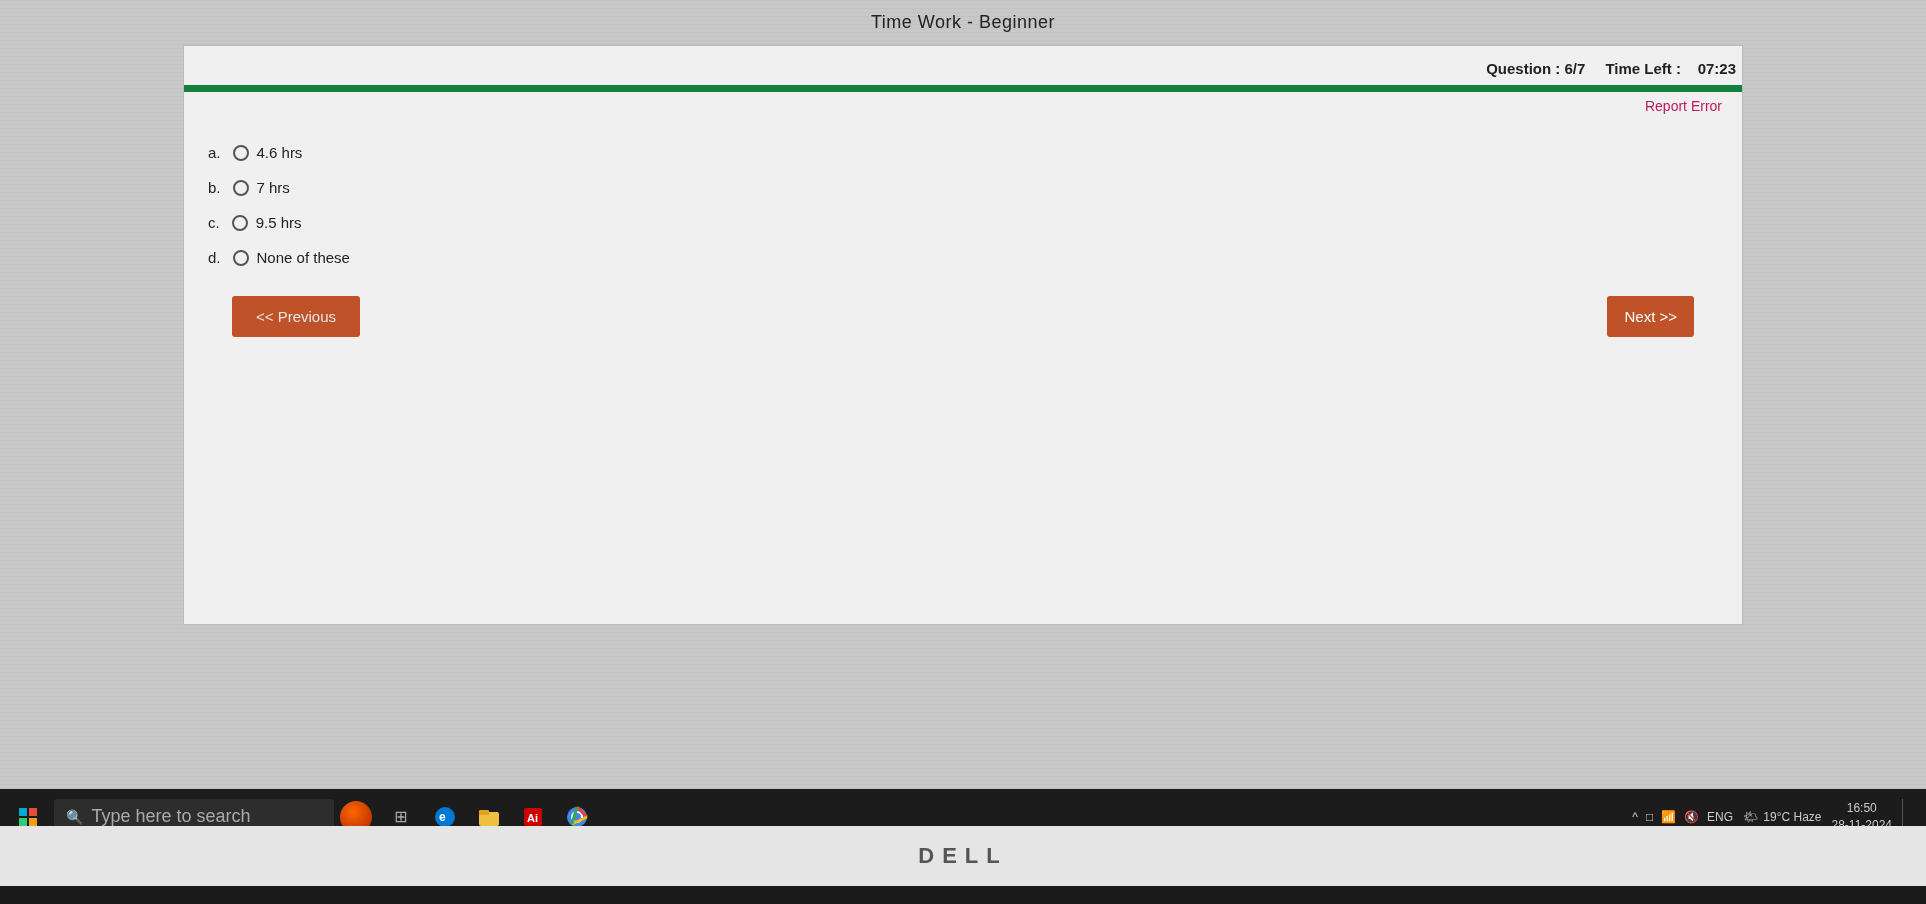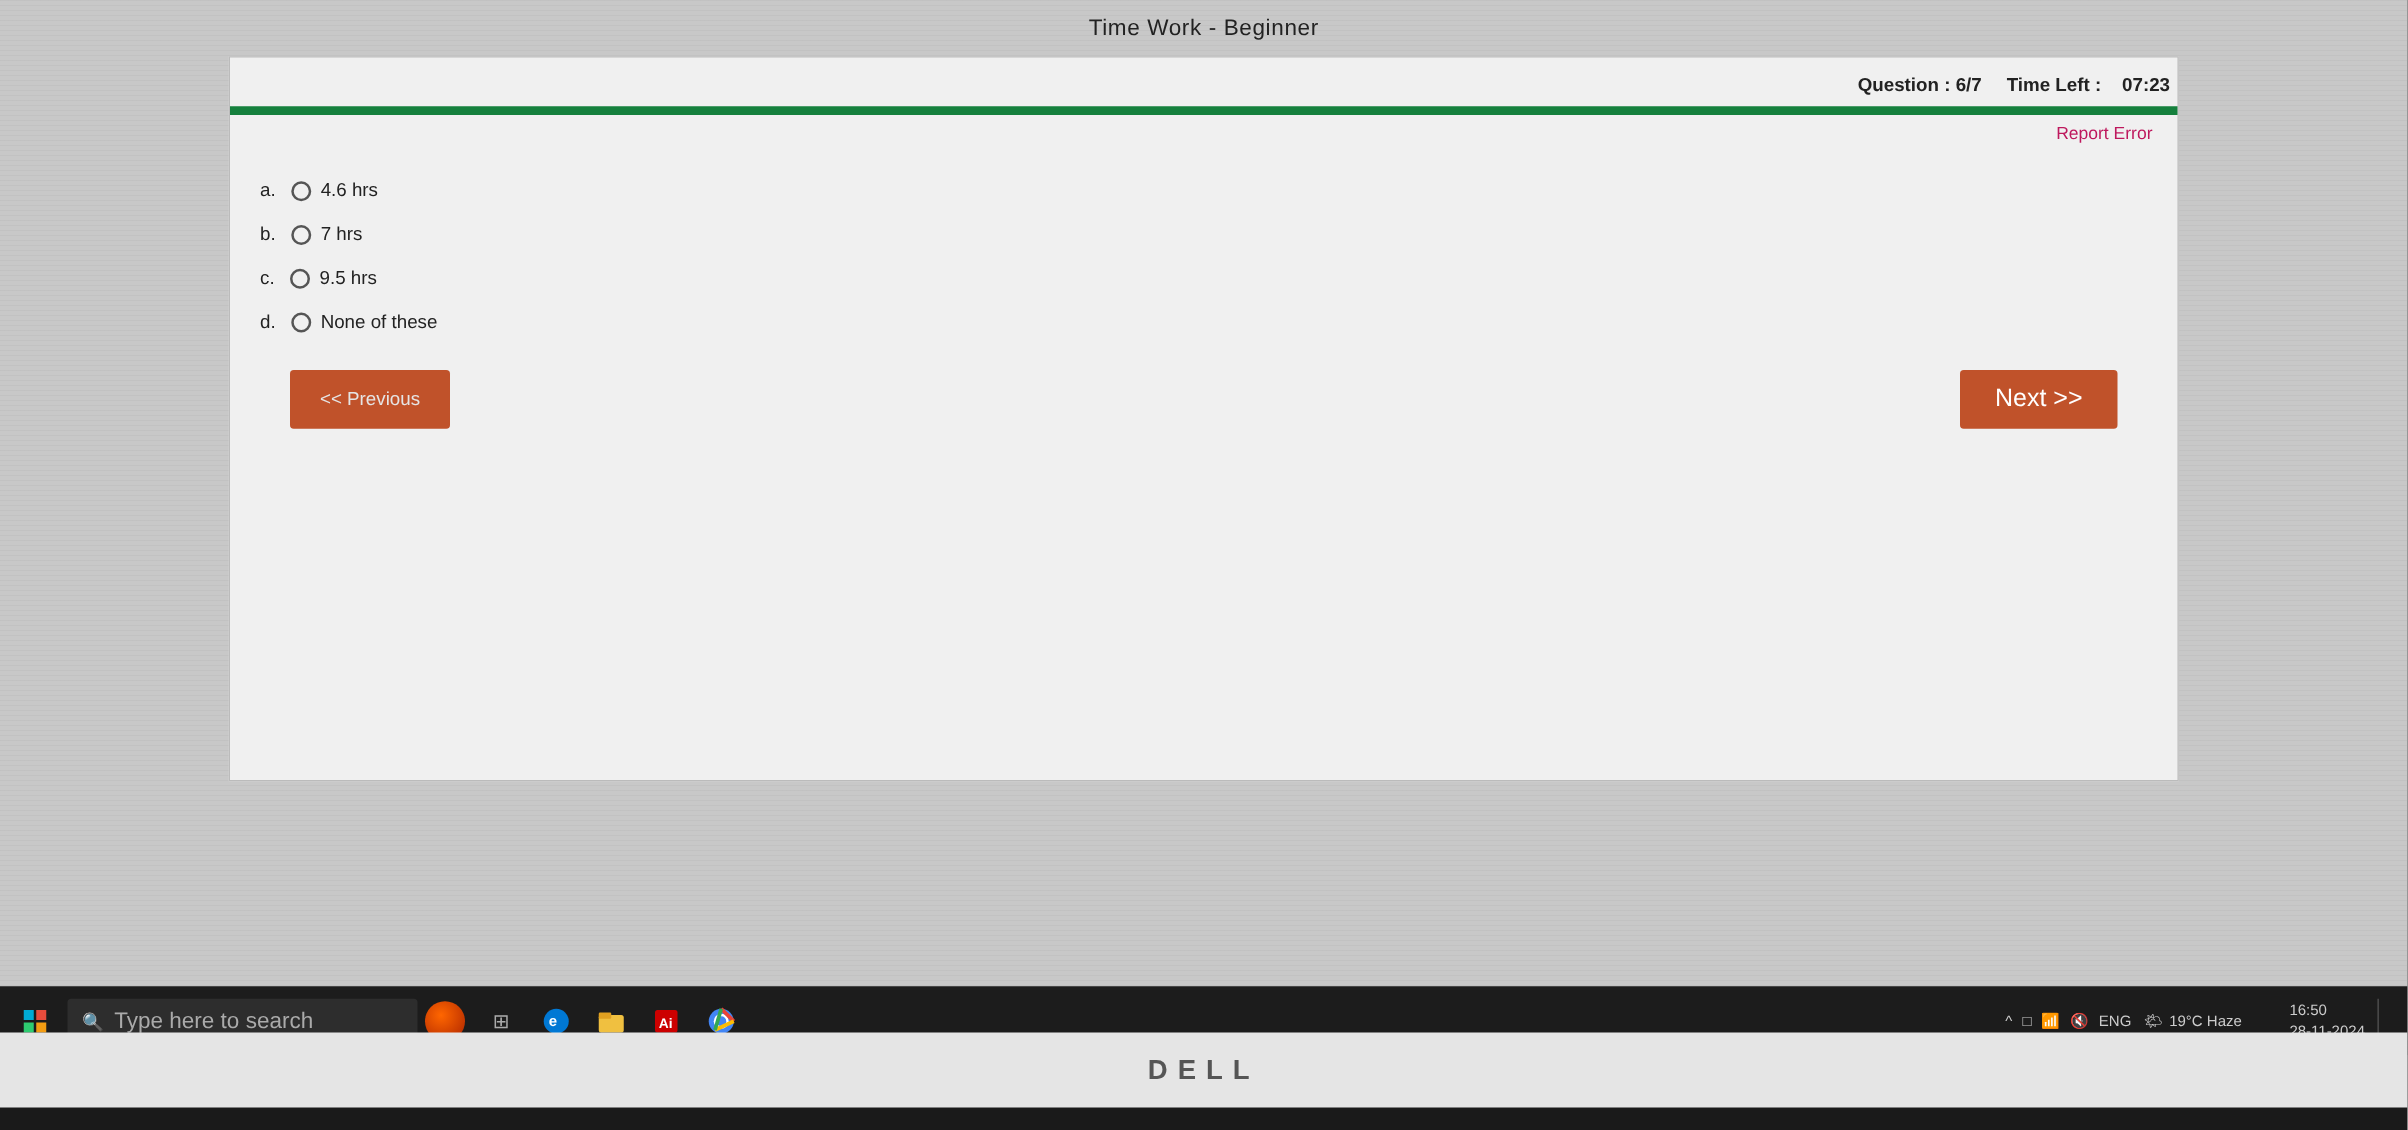--- a/index.html
+++ b/index.html
@@ -128,22 +128,22 @@
       padding: 12px 24px;
       font-size: 15px;
       cursor: pointer;
       border-radius: 3px;
     }
 
     .btn-next {
       background: #c0522a;
       color: white;
       border: none;
-      padding: 12px 28px;
-      font-size: 20px;
+      padding: 12px 17px;
+      font-size: 15px;
       cursor: pointer;
       border-radius: 3px;
     }
 
     
     .taskbar {
       position: absolute;
       bottom: 0;
       left: 0;
       right: 0;
@@ -226,25 +226,24 @@
       gap: 5px;
     }
 
     .system-tray {
       display: flex;
       align-items: center;
       gap: 8px;
     }
 
     .time-display {
-      text-align: left;
+      text-align: center;
       color: #ccc;
       font-size: 12px;
       line-height: 1.4;
-      margin-left: 28px;
     }
 
     
     .monitor-bottom {
       position: absolute;
       bottom: 18px;
       left: 0;
       right: 0;
       height: 60px;
       background: #e5e5e5;

